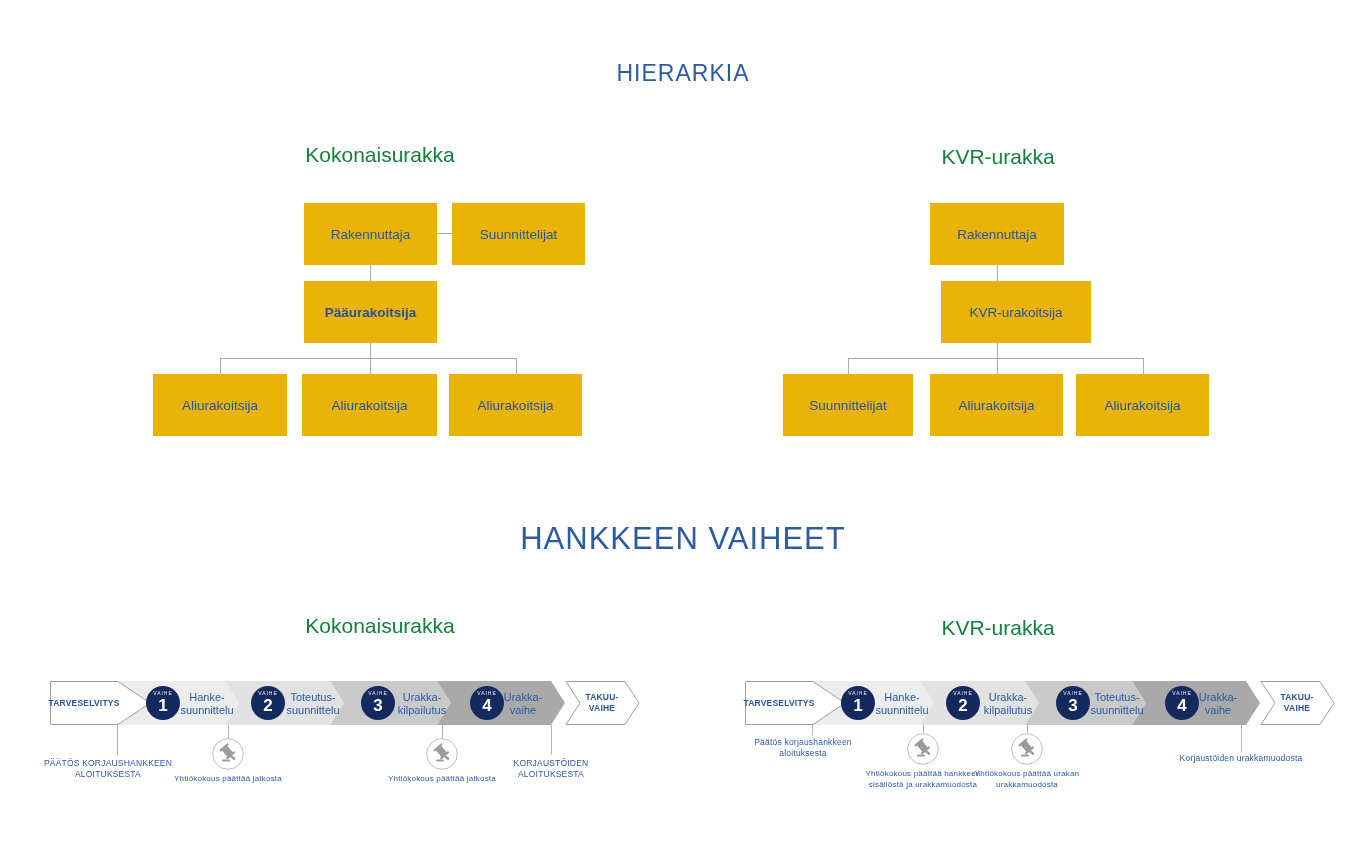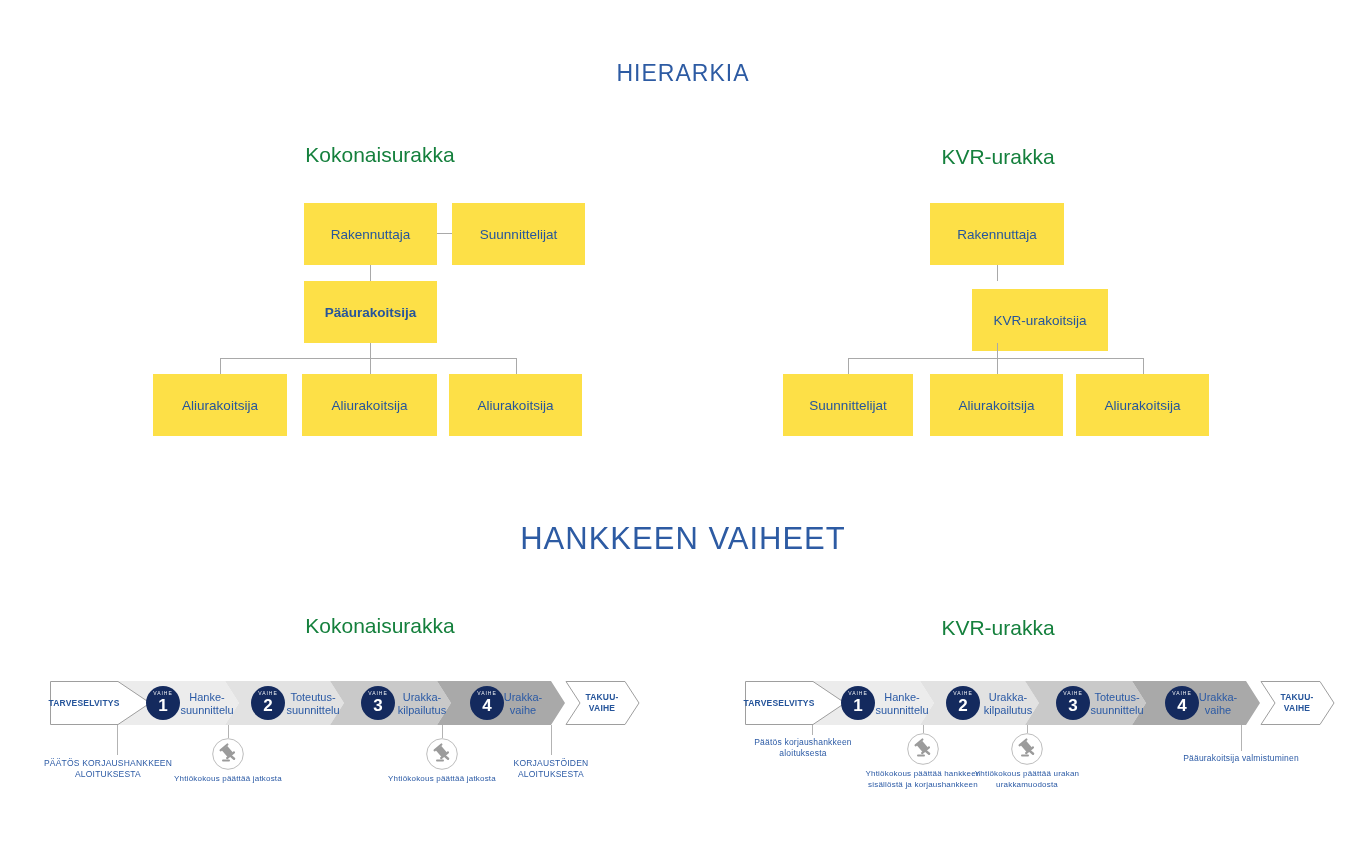--- a/index.html
+++ b/index.html
@@ -12,21 +12,21 @@
   .section-title{
     position:absolute;left:0;width:1366px;text-align:center;
     color:#2d5ba3;font-weight:500;letter-spacing:1px;
   }
   .chart-heading{
     position:absolute;width:300px;text-align:center;
     color:#15803d;font-size:21px;font-weight:400;
   }
   
   .obox{
-    position:absolute;background:#fde047;
+    position:absolute;background:#eab308;
     display:flex;align-items:center;justify-content:center;
     color:#26559b;font-size:13.5px;font-weight:400;
   }
   .hline,.vline{position:absolute;background:#a9a9a9;}
   .hline{height:1px;}
   .vline{width:1px;}
   
   .flow{position:absolute;top:681px;width:620px;height:170px;}
   .seg{position:absolute;top:0;height:44px;}
   .seg.first{clip-path:polygon(0 0, calc(100% - 14px) 0, 100% 50%, calc(100% - 14px) 100%, 0 100%);}
@@ -92,21 +92,21 @@
 <div class="hline" style="left:220px;top:358px;width:296px;"></div>
 <div class="vline" style="left:220px;top:358px;height:16px;"></div>
 <div class="vline" style="left:370px;top:358px;height:16px;"></div>
 <div class="vline" style="left:516px;top:358px;height:16px;"></div>
 
 <div class="chart-heading" style="left:848px;top:145px;">KVR-urakka</div>
 
 <div class="obox" style="left:930px;top:203px;width:134px;height:62px;">
     <span>Rakennuttaja</span>
   </div>
-<div class="obox" style="left:972px;top:281px;width:136px;height:62px;margin-top:8px;">
+<div class="obox" style="left:941px;top:281px;width:150px;height:62px;">
     <span>KVR-urakoitsija</span>
   </div>
 <div class="obox" style="left:783px;top:374px;width:130px;height:62px;">
     <span>Suunnittelijat</span>
   </div>
 <div class="obox" style="left:930px;top:374px;width:133px;height:62px;">
     <span>Aliurakoitsija</span>
   </div>
 <div class="obox" style="left:1076px;top:374px;width:133px;height:62px;">
     <span>Aliurakoitsija</span>
@@ -287,36 +287,36 @@
     <g transform="rotate(-40 15 13)" fill="#9b9b9b">
       <rect x="11.5" y="9" width="7" height="9"></rect>
       <rect x="9.5" y="7.2" width="11" height="2.2" rx="1"></rect>
       <rect x="9.5" y="17.4" width="11" height="2.2" rx="1"></rect>
     </g>
     <rect x="16.5" y="14.5" width="9.5" height="2.4" rx="1.2" transform="rotate(40 16.5 14.5)" fill="#9b9b9b"></rect>
     <rect x="10" y="21.5" width="8" height="2" rx="1" fill="#9b9b9b"></rect>
   </svg>
   <div class="ann-text small" style="left:103px;top:88px;width:150px;">
     <div>Yhtiökokous päättää hankkeen</div>
-    <div>sisällöstä ja korjaushankkeen</div>
+    <div>sisällöstä ja urakkamuodosta</div>
   </div>
 
   <div class="ann-line" style="left:282px;top:44px;height:8px;"></div>
   <svg class="gavel" style="left:266px;top:52px;" viewBox="0 0 32 32">
     <circle cx="16" cy="16" r="15.3" fill="#ffffff" stroke="#bdbdbd" stroke-width="1"></circle>
     <g transform="rotate(-40 15 13)" fill="#9b9b9b">
       <rect x="11.5" y="9" width="7" height="9"></rect>
       <rect x="9.5" y="7.2" width="11" height="2.2" rx="1"></rect>
       <rect x="9.5" y="17.4" width="11" height="2.2" rx="1"></rect>
     </g>
     <rect x="16.5" y="14.5" width="9.5" height="2.4" rx="1.2" transform="rotate(40 16.5 14.5)" fill="#9b9b9b"></rect>
     <rect x="10" y="21.5" width="8" height="2" rx="1" fill="#9b9b9b"></rect>
   </svg>
   <div class="ann-text small" style="left:207px;top:88px;width:150px;">
     <div>Yhtiökokous päättää urakan</div>
     <div>urakkamuodosta</div>
   </div>
 
   <div class="ann-line" style="left:496px;top:44px;height:26px;"></div>
   <div class="ann-text" style="left:426px;top:72px;width:140px;">
-    <div>Pääurakoitsija valmistuminen</div>
+    <div>Korjaustöiden urakkamuodosta</div>
   </div>
 </div>
 
 </body></html>

